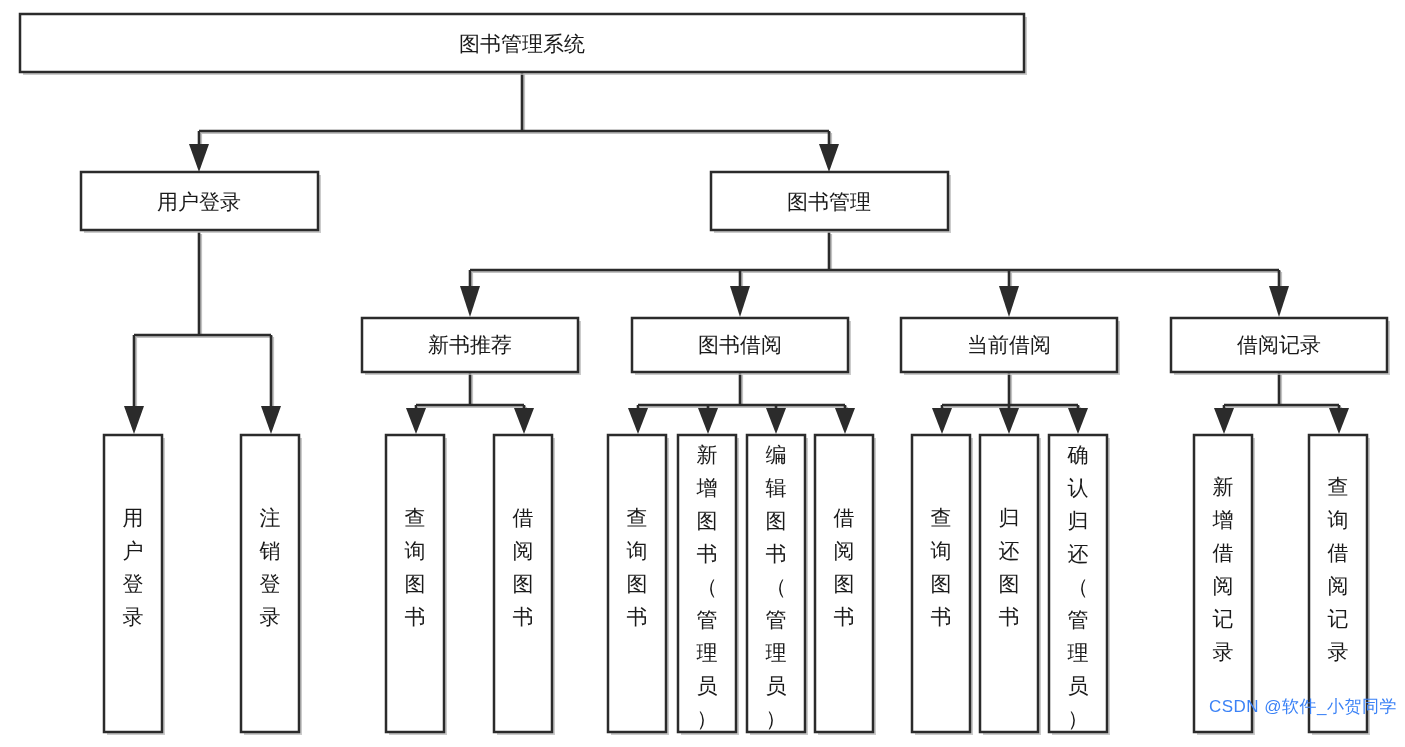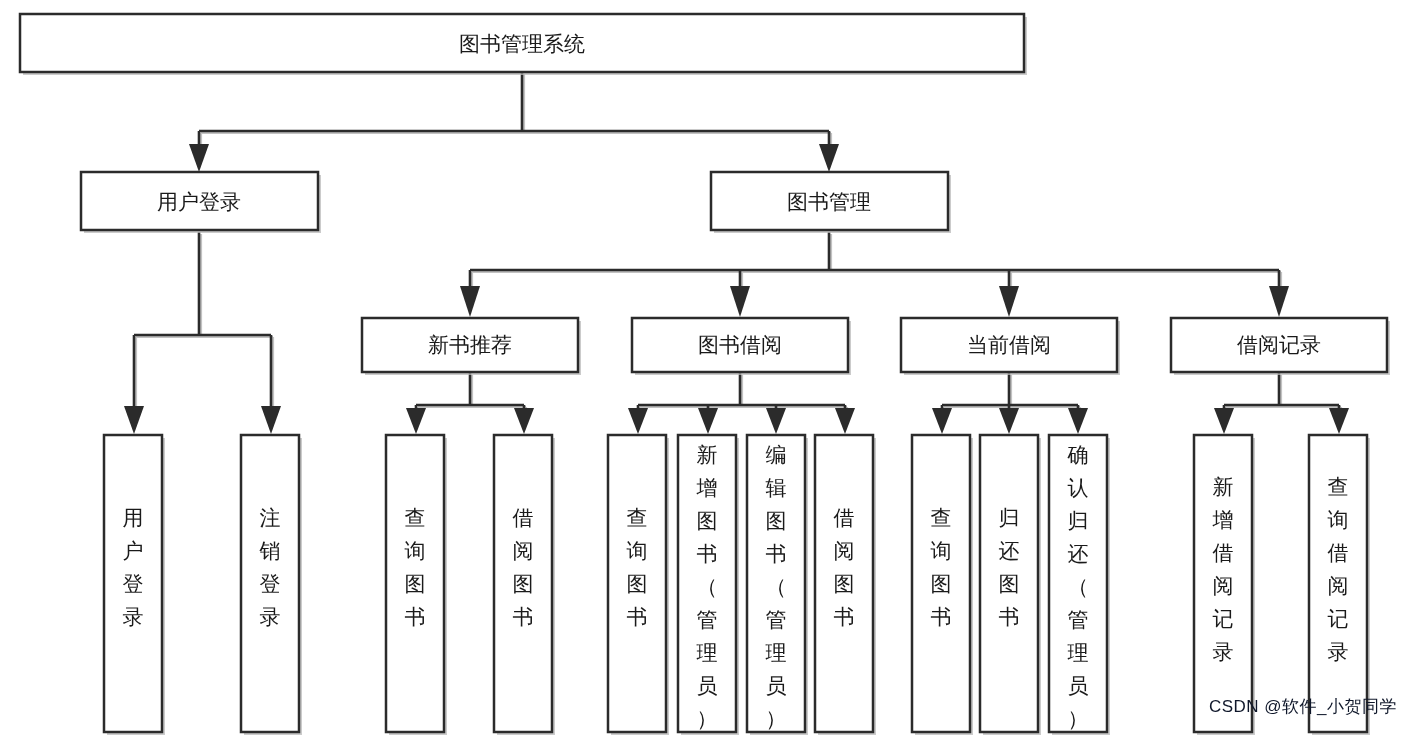--- a/index.html
+++ b/index.html
@@ -65,21 +65,21 @@
     font-size: 21px;
     fill: #1a1a1a;
     text-anchor: middle;
   }
   .watermark {
     position: absolute;
     right: 8px;
     bottom: 6px;
     font-family: "Liberation Sans", "DejaVu Sans", sans-serif;
     font-size: 17px;
-    color: #0f172a;
+    color: #3b82f6;
     letter-spacing: 0.5px;
     white-space: nowrap;
     user-select: none;
   }
 </style>
 </head>
 <body>
 
 <div id="diagram-root">
 

